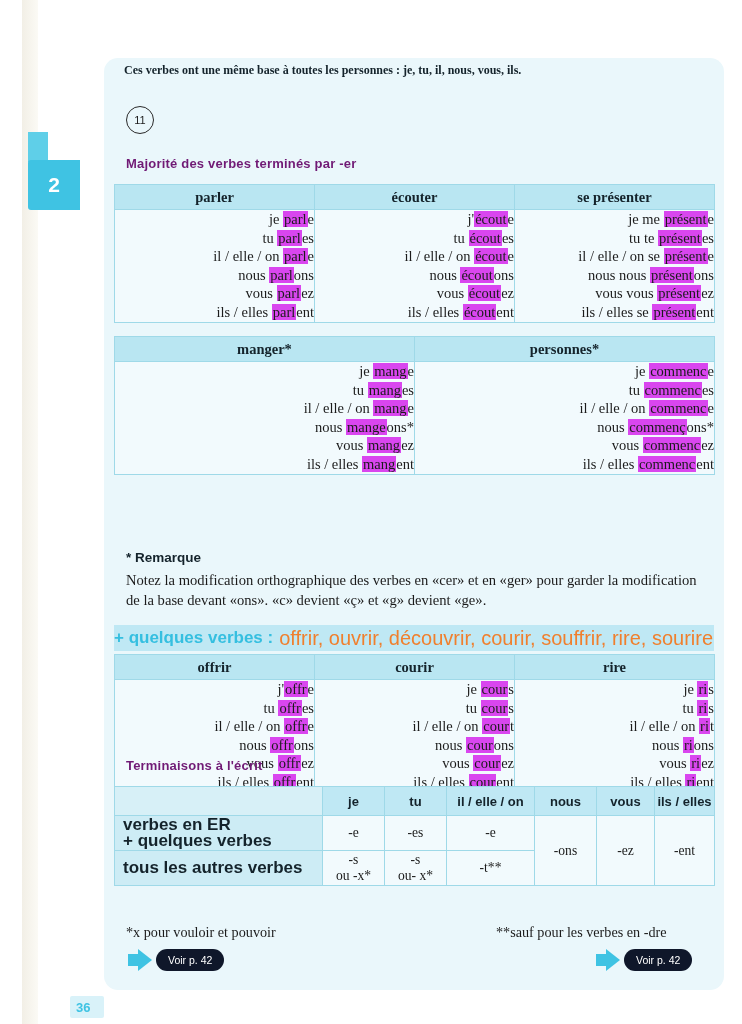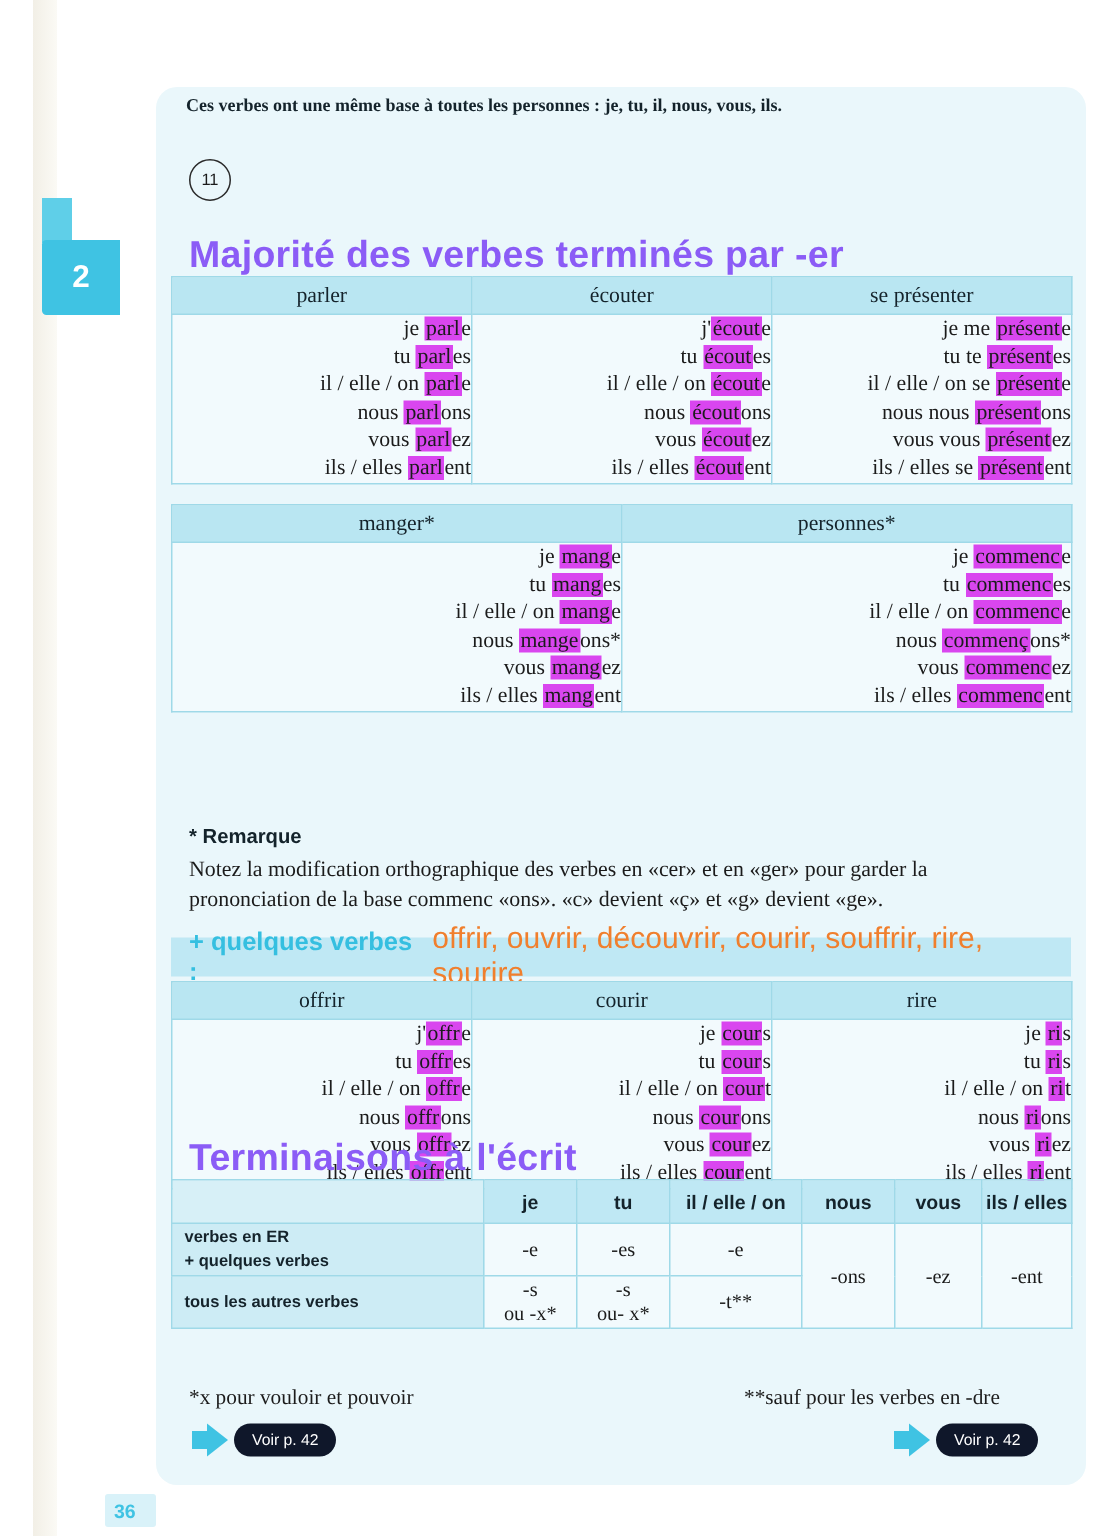--- a/index.html
+++ b/index.html
@@ -93,43 +93,43 @@
     justify-content: center;
     font-family: "Liberation Sans", sans-serif;
     font-size: 11px;
     color: #1b1b1b;
   }
 
   
   .section-title {
     font-family: "Liberation Sans", sans-serif;
     font-weight: bold;
-    font-size: 25px;
-    color: #8b5cf6;
+    font-size: 13px;
+    color: #701a75;
     letter-spacing: 0.2px;
   }
   .h-pos1 { position: absolute; left: 22px; top: 98px; }
   .h-pos2 { position: absolute; left: 22px; top: 700px; }
 
   
   .vtable {
     position: absolute;
     border-collapse: collapse;
     table-layout: fixed;
     background: #f4fbfd;
   }
   .vtable td, .vtable th {
     border: 1px solid #9fd9e8;
     padding: 0;
   }
   .vhead {
     background: #b9e6f2;
     text-align: center;
     font-family: "Liberation Serif", serif;
-    font-weight: normal;
+    font-weight: bold;
     font-size: 14.5px;
     height: 24px;
     color: #14232b;
   }
   .vcell {
     vertical-align: top;
     padding: 6px 10px 8px 10px;
     background: #f2fafd;
   }
   .conj {
@@ -169,21 +169,20 @@
   
   .band {
     position: absolute;
     left: 10px;
     top: 567px;
     width: 600px;
     height: 26px;
     background: #bfe8f4;
     display: flex;
     align-items: center;
-    padding-left: 12px;
     box-sizing: border-box;
   }
   .band .lead {
     font-family: "Liberation Sans", sans-serif;
     font-weight: bold;
     font-size: 17px;
     color: #35bfe0;
   }
   .band .list {
     font-family: "Liberation Sans", sans-serif;
@@ -215,21 +214,21 @@
     color: #14232b;
     height: 26px;
   }
   .tg thead th.blank { background: #d7f0f7; }
   .tg td.rowlab {
     background: #cdecf5;
     text-align: left;
     padding-left: 8px;
     font-family: "Liberation Sans", sans-serif;
     font-weight: bold;
-    font-size: 11px;
+    font-size: 17px;
     color: #14232b;
     line-height: 16px;
   }
   .tg td.val { background: #f2fafd; font-family: "Liberation Serif", serif; }
 
   
   .fn-left {
     position: absolute;
     left: 22px;
     top: 866px;
@@ -383,21 +382,21 @@
                 <li><span>nous </span><span class="hl">commenç</span><span>ons*</span></li>
                 <li><span>vous </span><span class="hl">commenc</span><span>ez</span></li>
                 <li><span>ils / elles </span><span class="hl">commenc</span><span>ent</span></li>
               </ul>
           </td>
         </tr>
       </tbody>
     </table>
 
     <div class="remark-title">* Remarque</div>
-    <div class="remark-body">Notez la modification orthographique des verbes en «cer» et en «ger» pour garder la prononciation de la base commenc «ons». «c» devient «ç» et «g» devient «ge».</div>
+    <div class="remark-body">Notez la modification orthographique des verbes en «cer» et en «ger» pour garder la modification de la base devant «ons». «c» devient «ç» et «g» devient «ge».</div>
 
     <div class="band">
       <span class="lead">+ quelques verbes :</span>
       <span class="list">offrir, ouvrir, découvrir, courir, souffrir, rire, sourire</span>
     </div>
 
     <table class="vtable" style="left:10px; top:596px; width:600px;">
       <colgroup>
           <col style="width:200px">
           <col style="width:200px">

